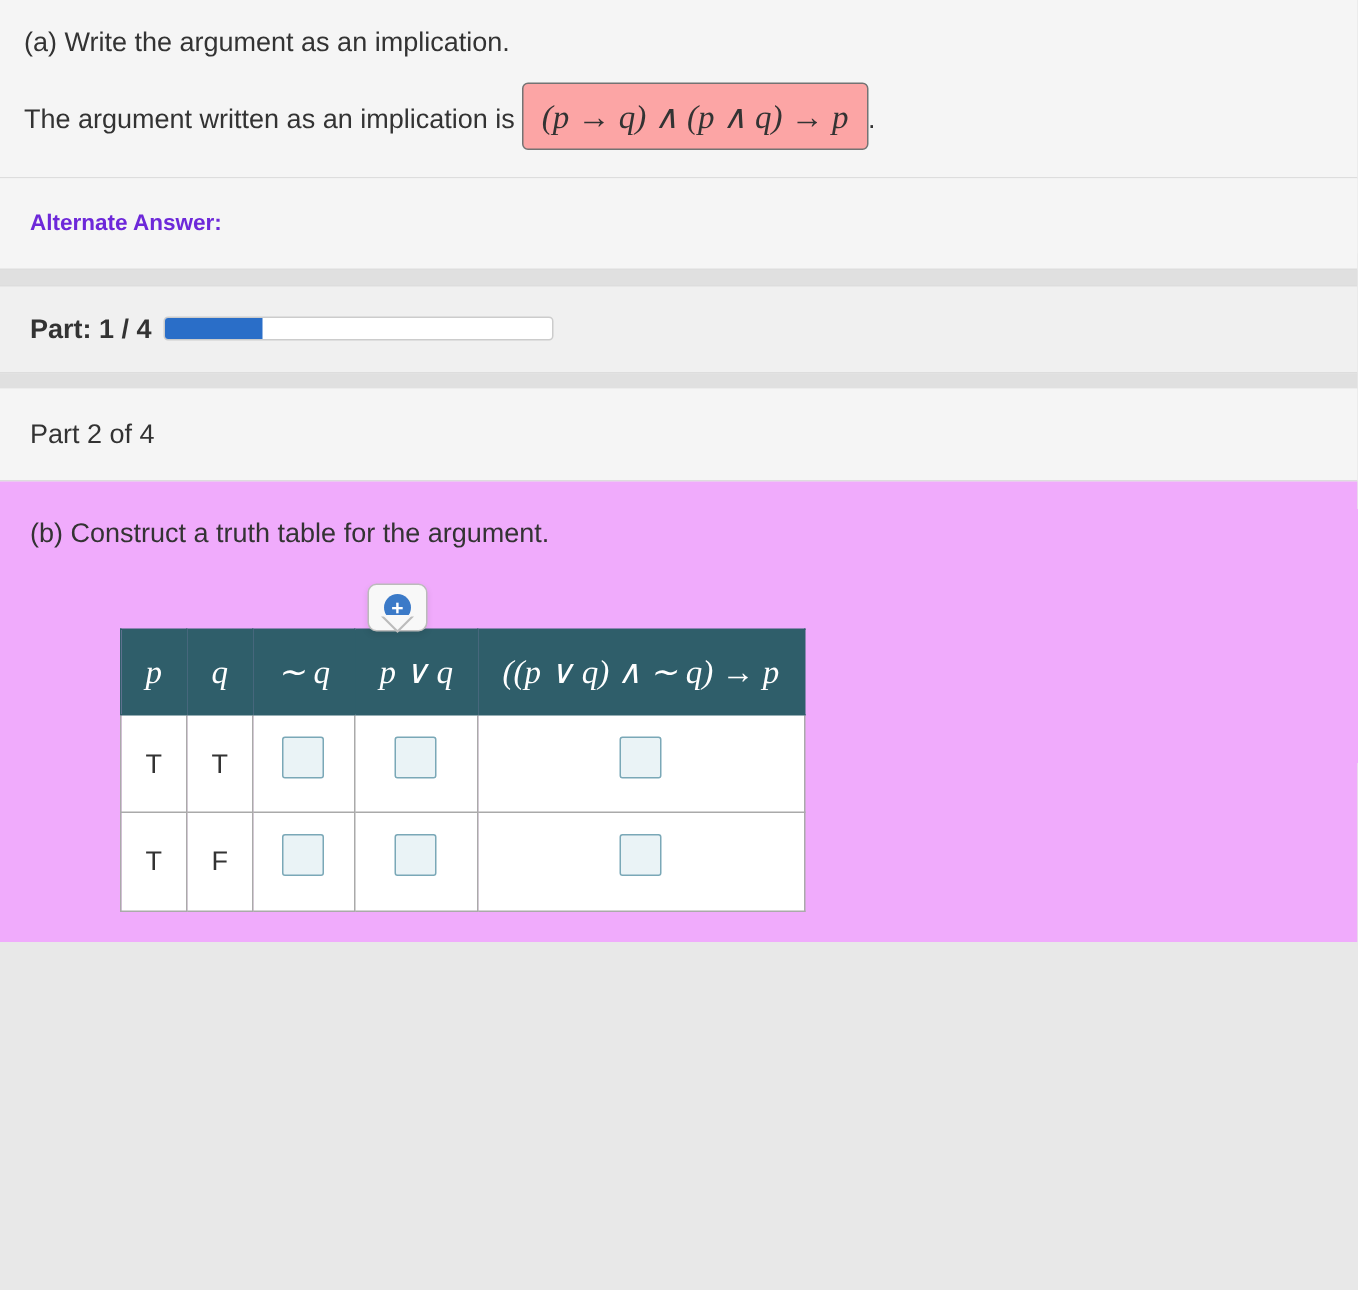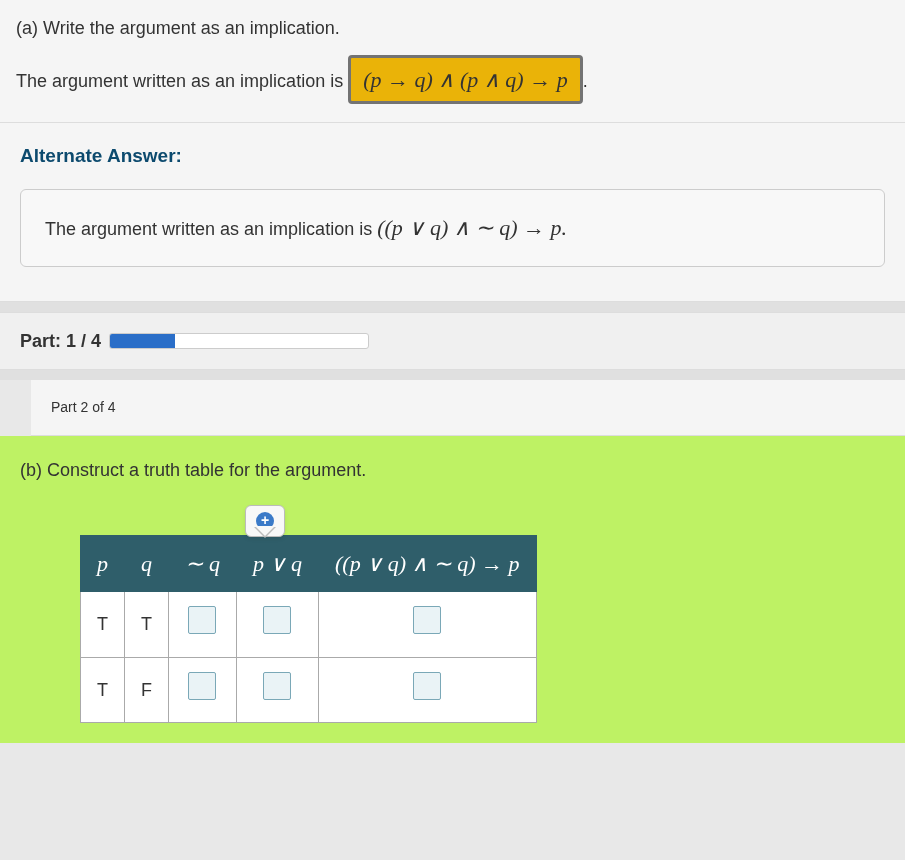--- a/index.html
+++ b/index.html
@@ -12,33 +12,33 @@
       width: 905px;
     }
     .section {
       background: #f5f5f5;
       padding: 18px 16px;
       border-bottom: 1px solid #ddd;
     }
     .section-a { padding-top: 14px; }
     .inline-box {
       display: inline-block;
-      border: 3px solid #737373;
+      border: 1px solid #737373;
       border-radius: 4px;
       padding: 4px 12px;
-      background: #eab308;
+      background: #fca5a5;
       font-family: 'Times New Roman', serif;
       font-style: italic;
       font-size: 22px;
       text-align: center;
     }
     .alt-header {
-      color: #0c4a6e;
+      color: #6d28d9;
       font-weight: bold;
-      font-size: 19px;
+      font-size: 15px;
       padding: 18px 20px 8px;
       background: #f5f5f5;
     }
     .alt-box {
       margin: 10px 20px 24px;
       border: 1px solid #ccc;
       border-radius: 6px;
       padding: 20px 24px;
       background: #f8f8f8;
     }
@@ -59,25 +59,24 @@
       height: 16px;
       background: #fff;
       border-radius: 3px;
       overflow: hidden;
       border: 1px solid #ccc;
     }
     .progress-fill { height: 100%; background: #2a6ec8; width: 25%; }
     .part-header {
       background: #f5f5f5;
       padding: 16px 20px;
-      font-size: 14px;
+      font-size: 18px;
       border-bottom: 1px solid #ddd;
-      margin-left: 31px;
-    }
-    .part-b { background: #bef264; padding: 20px; }
+    }
+    .part-b { background: #f0abfc; padding: 20px; }
     .tab-btn {
       display: inline-block;
       border: 1px solid #bbb;
       border-radius: 6px;
       background: #f8f8f8;
       padding: 6px 10px;
       margin: 0 auto 0;
       box-shadow: 0 2px 4px rgba(0,0,0,0.08);
     }
     .tab-icon {
@@ -154,24 +153,20 @@
   <div class="prompt-line">
     <span>The argument written as an implication is</span>
     <span class="inline-box">
       <span class="formula">(p → q) ∧ (p ∧ q) → p</span>
     </span><span>.</span>
   </div>
 </div>
 
 <div class="alt-wrapper">
   <div class="alt-header">Alternate Answer:</div>
-  <div class="alt-box">
-    <span>The argument written as an implication is</span>
-    <span class="formula">((p ∨ q) ∧ ∼ q) → p.</span>
-  </div>
 </div>
 
 <div class="divider"></div>
 
 <div class="progress-section">
   <span class="progress-label">Part: 1 / 4</span>
   <div class="progress-bar">
     <div class="progress-fill"></div>
   </div>
 </div>

